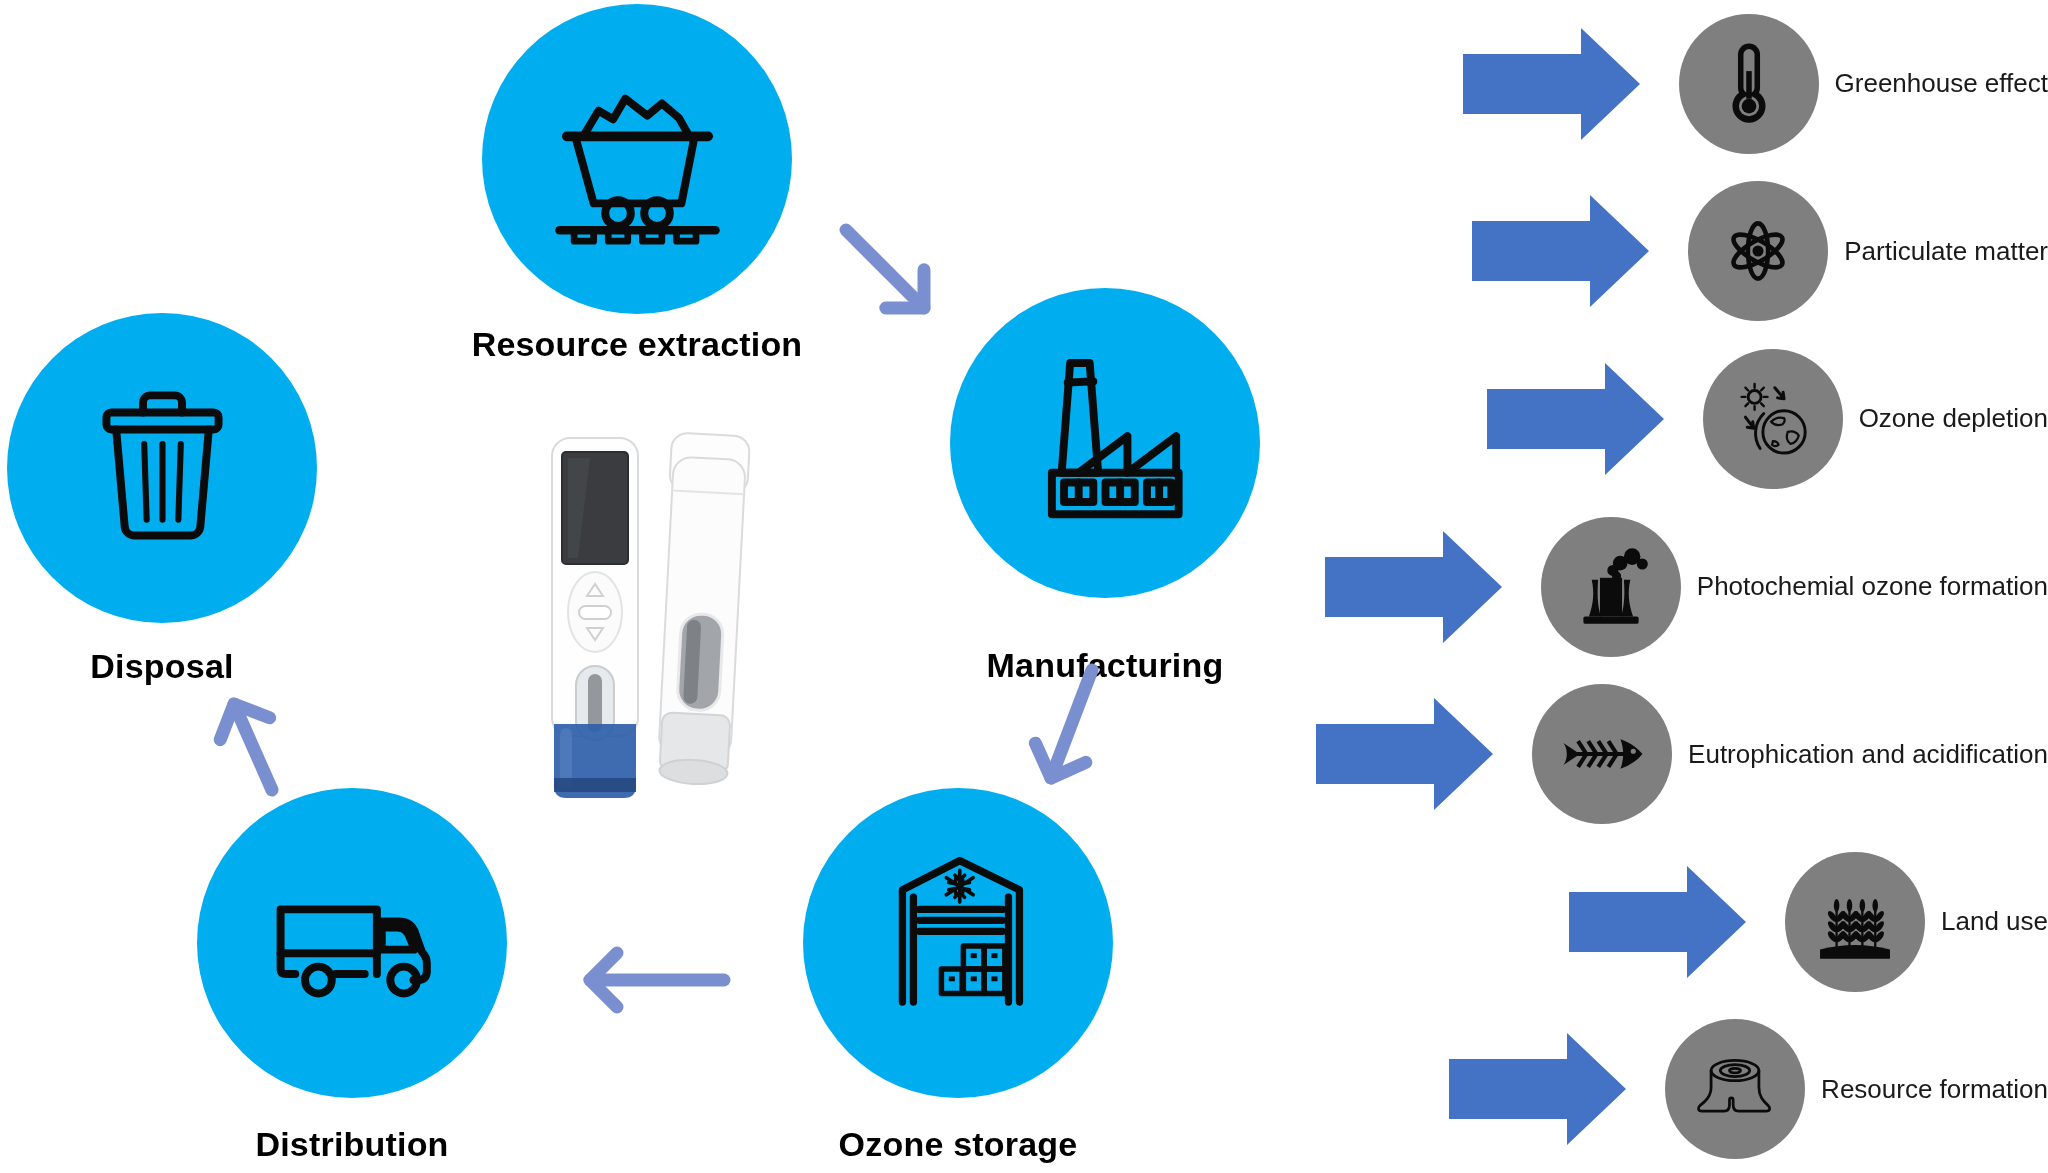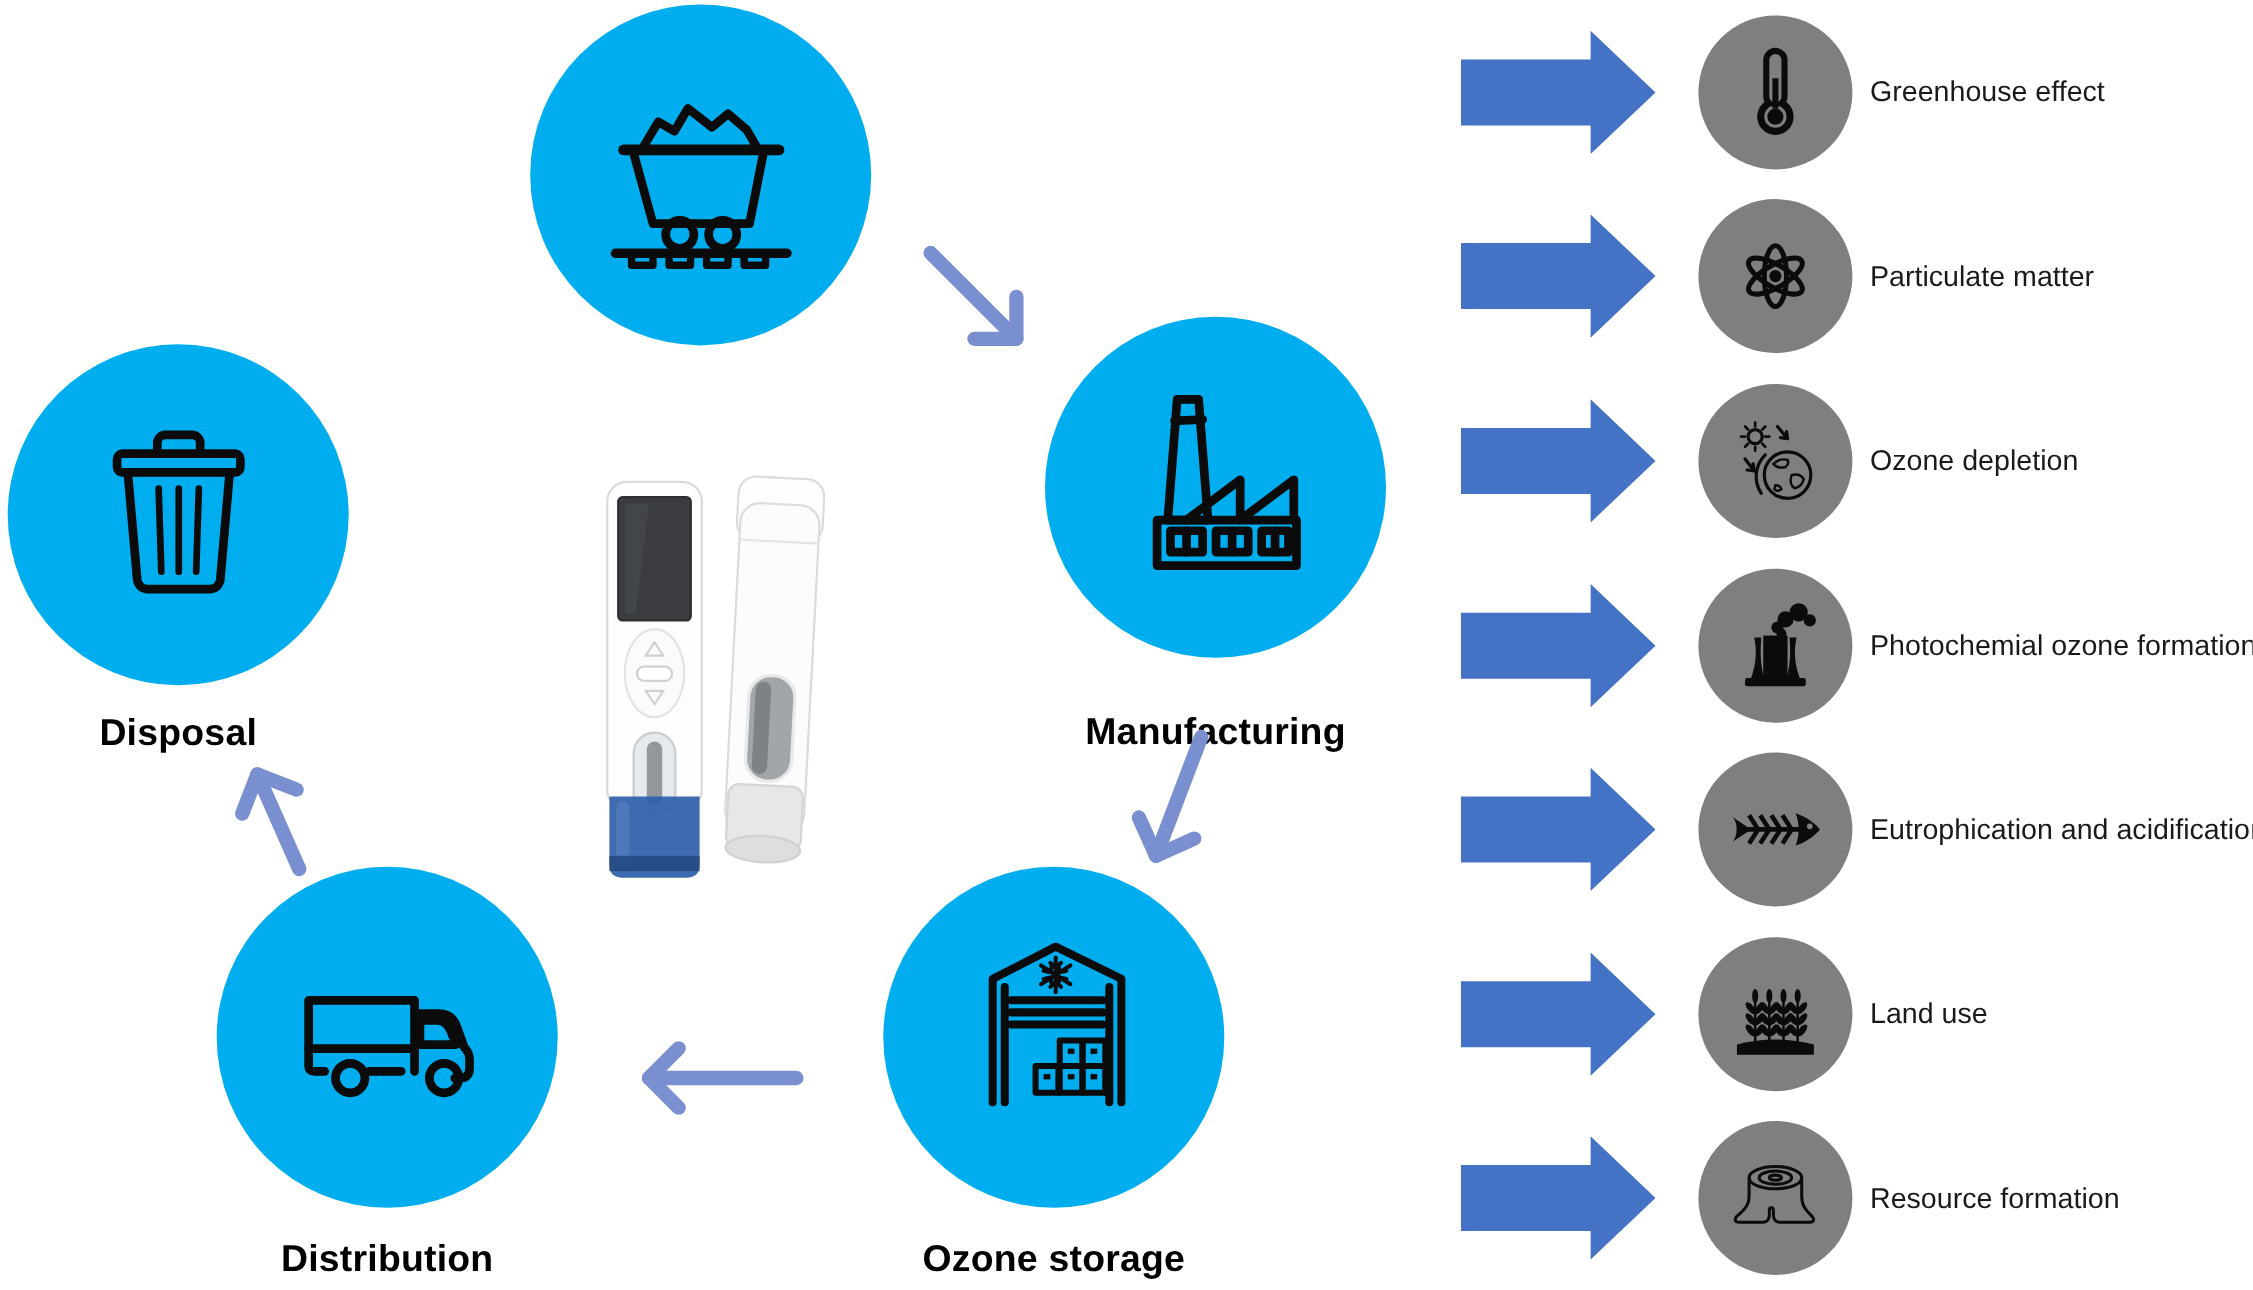--- a/index.html
+++ b/index.html
@@ -23,21 +23,21 @@
   .stage .icon{display:block;line-height:0;}
   .stage-label{
     position:absolute;width:400px;text-align:center;
     font-size:34px;font-weight:bold;color:var(--label-color);line-height:40px;
     letter-spacing:0.2px;
   }
   .pens{position:absolute;left:538px;top:428px;width:218px;height:392px;}
   .flow-arrows{position:absolute;left:0;top:0;width:2048px;height:1173px;pointer-events:none;}
   .impact-col{
     position:absolute;left:1328px;top:0;width:720px;height:1173px;
-    display:flex;flex-direction:column;
+    display:flex;flex-direction:column;align-items:flex-end;
   }
   .impact-row{flex:1;display:flex;align-items:center;}
   .impact-row .block-arrow{display:block;margin-right:36px;flex:0 0 auto;}
   .impact-circle{
     flex:0 0 auto;width:140px;height:140px;border-radius:50%;
     background:var(--impact-circle);
     display:flex;align-items:center;justify-content:center;
   }
   .impact-label{
     margin-left:16px;font-size:26px;color:var(--impact-label-color);
@@ -55,20 +55,21 @@
         <polyline points="36,60 48,40 60,47 70,30 88,44 100,34 114,46 122,60"></polyline>
         <line x1="22" y1="61" x2="138" y2="61" stroke-width="8"></line>
         <path d="M30,65 L44,116 L116,116 L126,65"></path>
         <circle cx="64" cy="124" r="10.5"></circle>
         <circle cx="96" cy="124" r="10.5"></circle>
         <line x1="16" y1="138" x2="144" y2="138" stroke-width="7"></line>
         <path d="M28,138 v9 h16 v-9 M56,138 v9 h16 v-9 M84,138 v9 h16 v-9 M112,138 v9 h16 v-9" stroke-width="5.5"></path>
       </svg>
     </span>
   </div>
+  <div class="stage-label" style="left:437px;top:324px;">Resource extraction</div>
 
   <div class="stage" style="left:950px;top:288px;">
     <span class="icon">
       <svg width="195" height="195" viewBox="0 0 160 160" fill="none" stroke="#0b0b0b" stroke-width="6.5" stroke-linecap="round" stroke-linejoin="round">
         <path d="M51,14 h16 l7,90 h-30 z"></path>
         <line x1="49" y1="30" x2="70" y2="29"></line>
         <path d="M58,104 L98,74 L98,104 M98,104 L138,74 L138,104"></path>
         <rect x="36" y="104" width="104" height="34"></rect>
         <rect x="46" y="112" width="24" height="16"></rect>
           <line x1="58" y1="112" x2="58" y2="128"></line>

